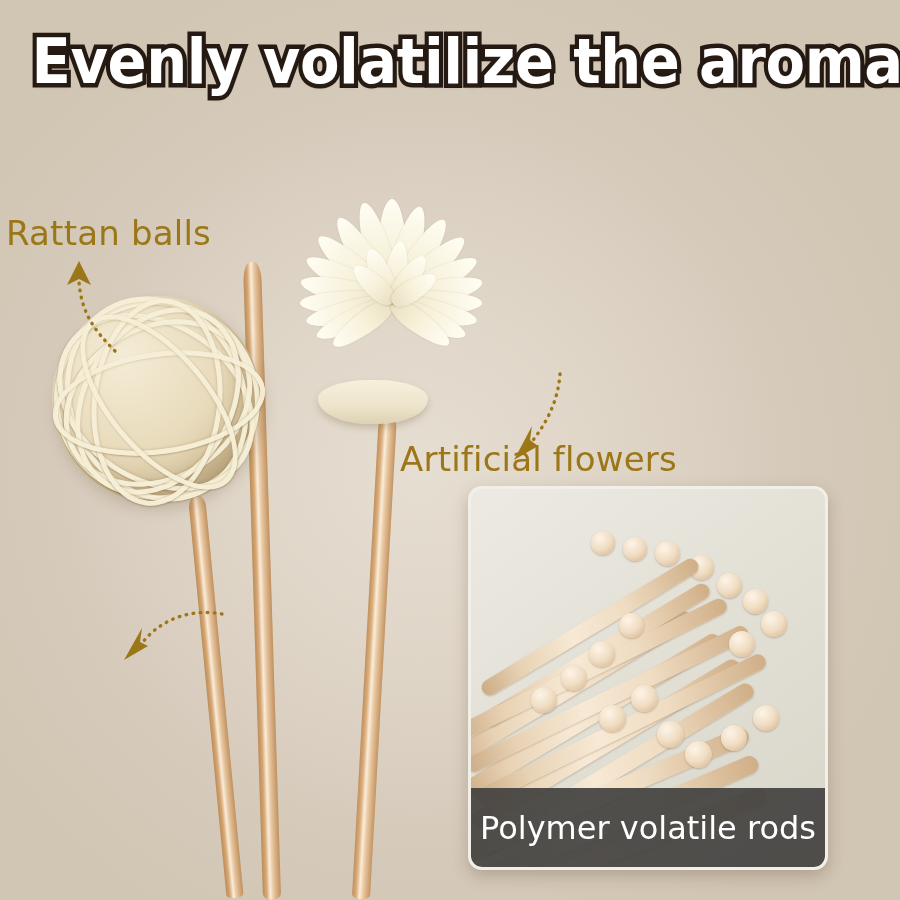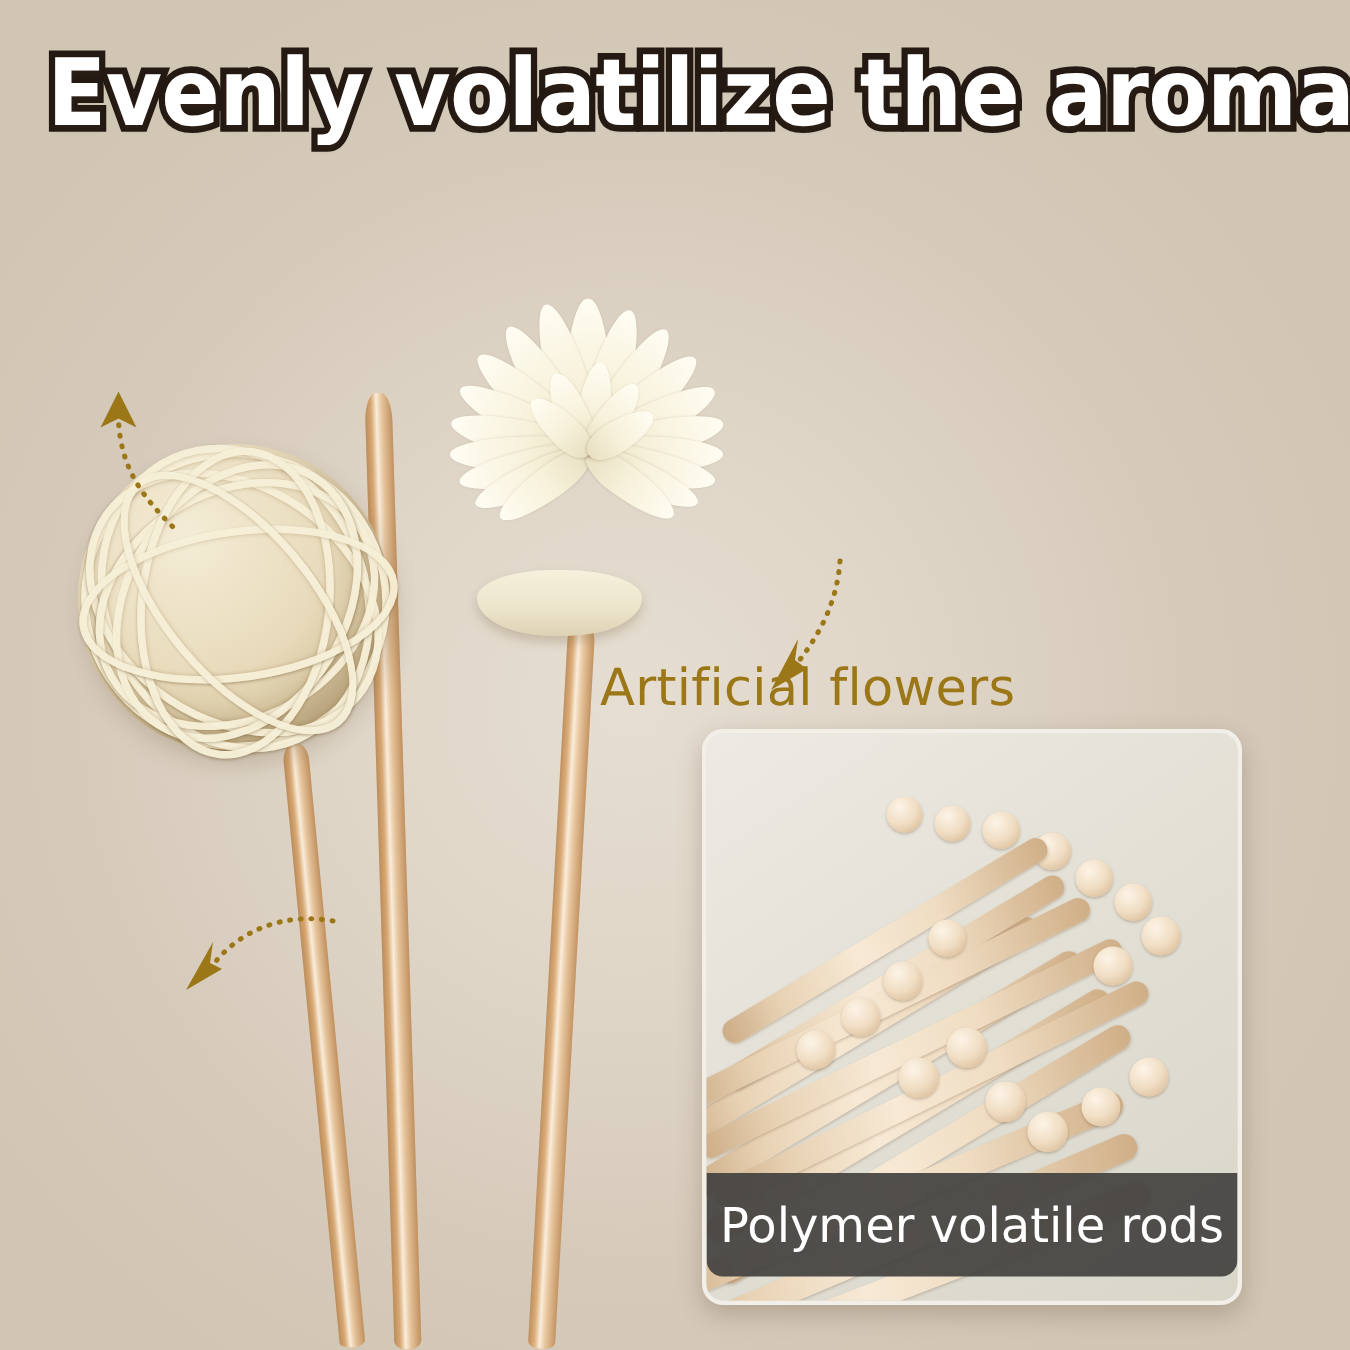--- a/index.html
+++ b/index.html
@@ -58,21 +58,21 @@
     border:3px solid #f2efe9;
     box-shadow:0 6px 16px rgba(90,70,50,.28);
     background:linear-gradient(145deg,#eceae3 0%,#e3e0d6 45%,#d8d5c9 100%);}
   #insetphoto{position:absolute;inset:0;overflow:hidden;}
   .pr{position:absolute;border-radius:9px;
     background:linear-gradient(100deg,#cbab84 0%,#e8d2b4 18%,#f7e9d5 42%,#efdcc2 66%,#cfae86 100%);
     box-shadow:0 1px 2px rgba(120,90,60,.30);}
   .prtip{position:absolute;border-radius:50%;
     background:radial-gradient(circle at 36% 30%,#fdf4e7 0%,#f0ddc3 50%,#d3b28b 100%);
     box-shadow:0 1px 2px rgba(115,85,55,.35);}
-  #caption{position:absolute;left:0;bottom:16px;width:100%;height:69px;
+  #caption{position:absolute;left:0;bottom:0;width:100%;height:79px;
     background:rgba(68,67,65,.93);
     display:flex;align-items:center;justify-content:center;
     border-radius:0 0 11px 11px;}
   #caption span{color:#fff;font-size:32px;line-height:36px;white-space:nowrap;
     font-family:"DejaVu Sans","Liberation Sans",sans-serif;}
 </style>
 </head>
 <body>
 
 <div id="stage">
@@ -132,20 +132,21 @@
   <svg class="arrowsvg" style="left:118px;top:604px;" width="110" height="70" viewBox="0 0 110 70">
     <path d="M104 10 C 72 4, 40 16, 22 42" fill="none" stroke="#9c7718" stroke-width="3.4" stroke-linecap="round" stroke-dasharray="0.6 6.5"></path>
     <path d="M6 56 L 30 42 L 22 38 L 24 24 Z" fill="#9c7718"></path>
   </svg>
 
   <svg class="arrowsvg" style="left:500px;top:368px;" width="80" height="100" viewBox="0 0 80 100">
     <path d="M60 6 C 58 34, 46 56, 30 76" fill="none" stroke="#9c7718" stroke-width="3.4" stroke-linecap="round" stroke-dasharray="0.6 6.5"></path>
     <path d="M14 92 L 38 78 L 30 72 L 32 58 Z" fill="#9c7718"></path>
   </svg>
 
+  <div class="label" id="lab-rattan">Rattan balls</div>
   <div class="label" id="lab-artificial">Artificial flowers</div>
 
   <div id="inset">
     <div id="insetphoto">
 
       <div class="pr" style="left:-40px;top:190px;width:280px;height:17px;transform:rotate(-31deg);"></div>
       <div class="prtip" style="left:184px;top:52px;width:25px;height:25px;"></div>
       <div class="pr" style="left:-30px;top:218px;width:300px;height:17px;transform:rotate(-31deg);"></div>
       <div class="prtip" style="left:218px;top:66px;width:25px;height:25px;"></div>
       <div class="pr" style="left:-20px;top:246px;width:310px;height:17px;transform:rotate(-31deg);"></div>

